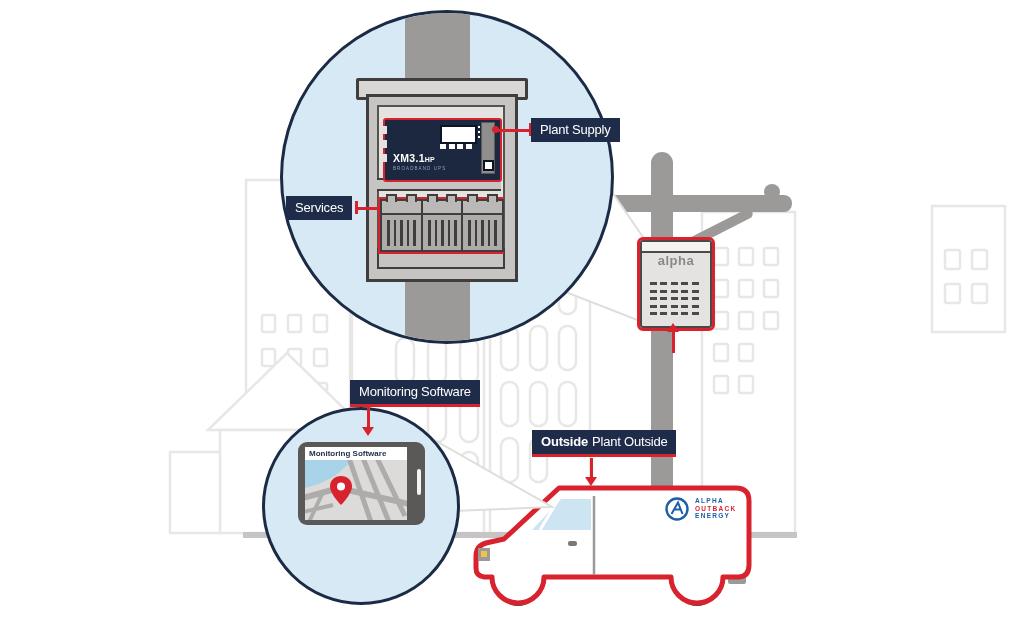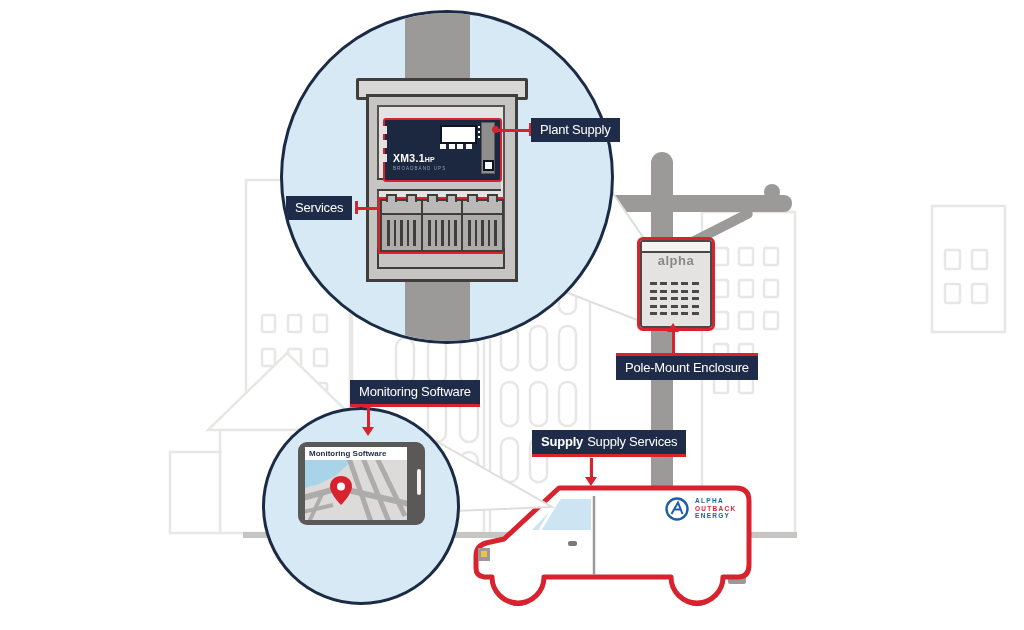--- a/index.html
+++ b/index.html
@@ -312,29 +312,26 @@
   </div>
 
   <div class="conn" style="left:358px;top:207px;width:22px;height:3px"></div>
   <div class="conn" style="left:355px;top:201px;width:3px;height:13px"></div>
   <div class="lbl" style="left:286px;top:196px">
     <span>Services</span>
   </div>
 
   <div class="arrow-up" style="left:667px;top:323px"></div>
   <div class="conn" style="left:672px;top:331px;width:3px;height:22px"></div>
-  <div class="lbl over-red" style="left:616px;top:353px">
-    <span>Pole-Mount Enclosure</span>
-  </div>
 
   <div class="lbl under-red" style="left:350px;top:380px">
     <span>Monitoring Software</span>
   </div>
   <div class="conn" style="left:367px;top:405px;width:3px;height:23px"></div>
   <div class="arrow-dn" style="left:362px;top:427px"></div>
 
   <div class="lbl under-red" style="left:532px;top:430px">
-    <b>Supply</b><span>Supply Services</span>
+    <b>Outside</b><span>Plant Outside</span>
   </div>
   <div class="conn" style="left:590px;top:458px;width:3px;height:20px"></div>
   <div class="arrow-dn" style="left:585px;top:477px"></div>
 
 </div>
 
 </body></html>

